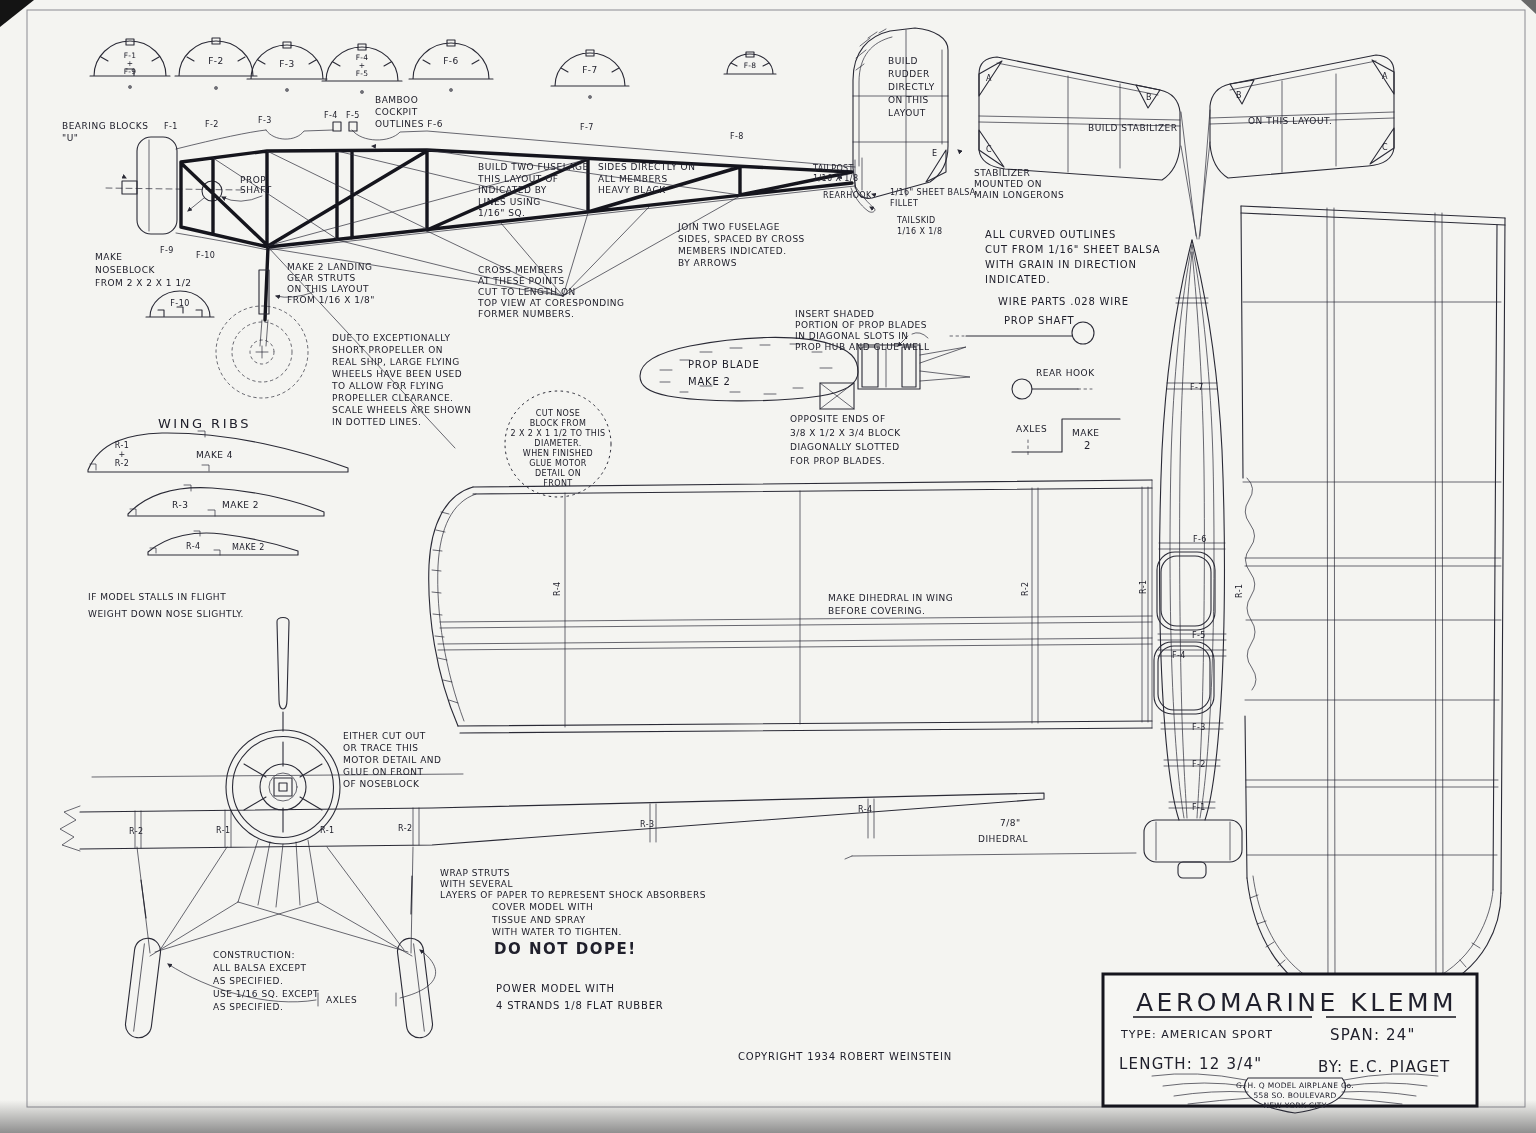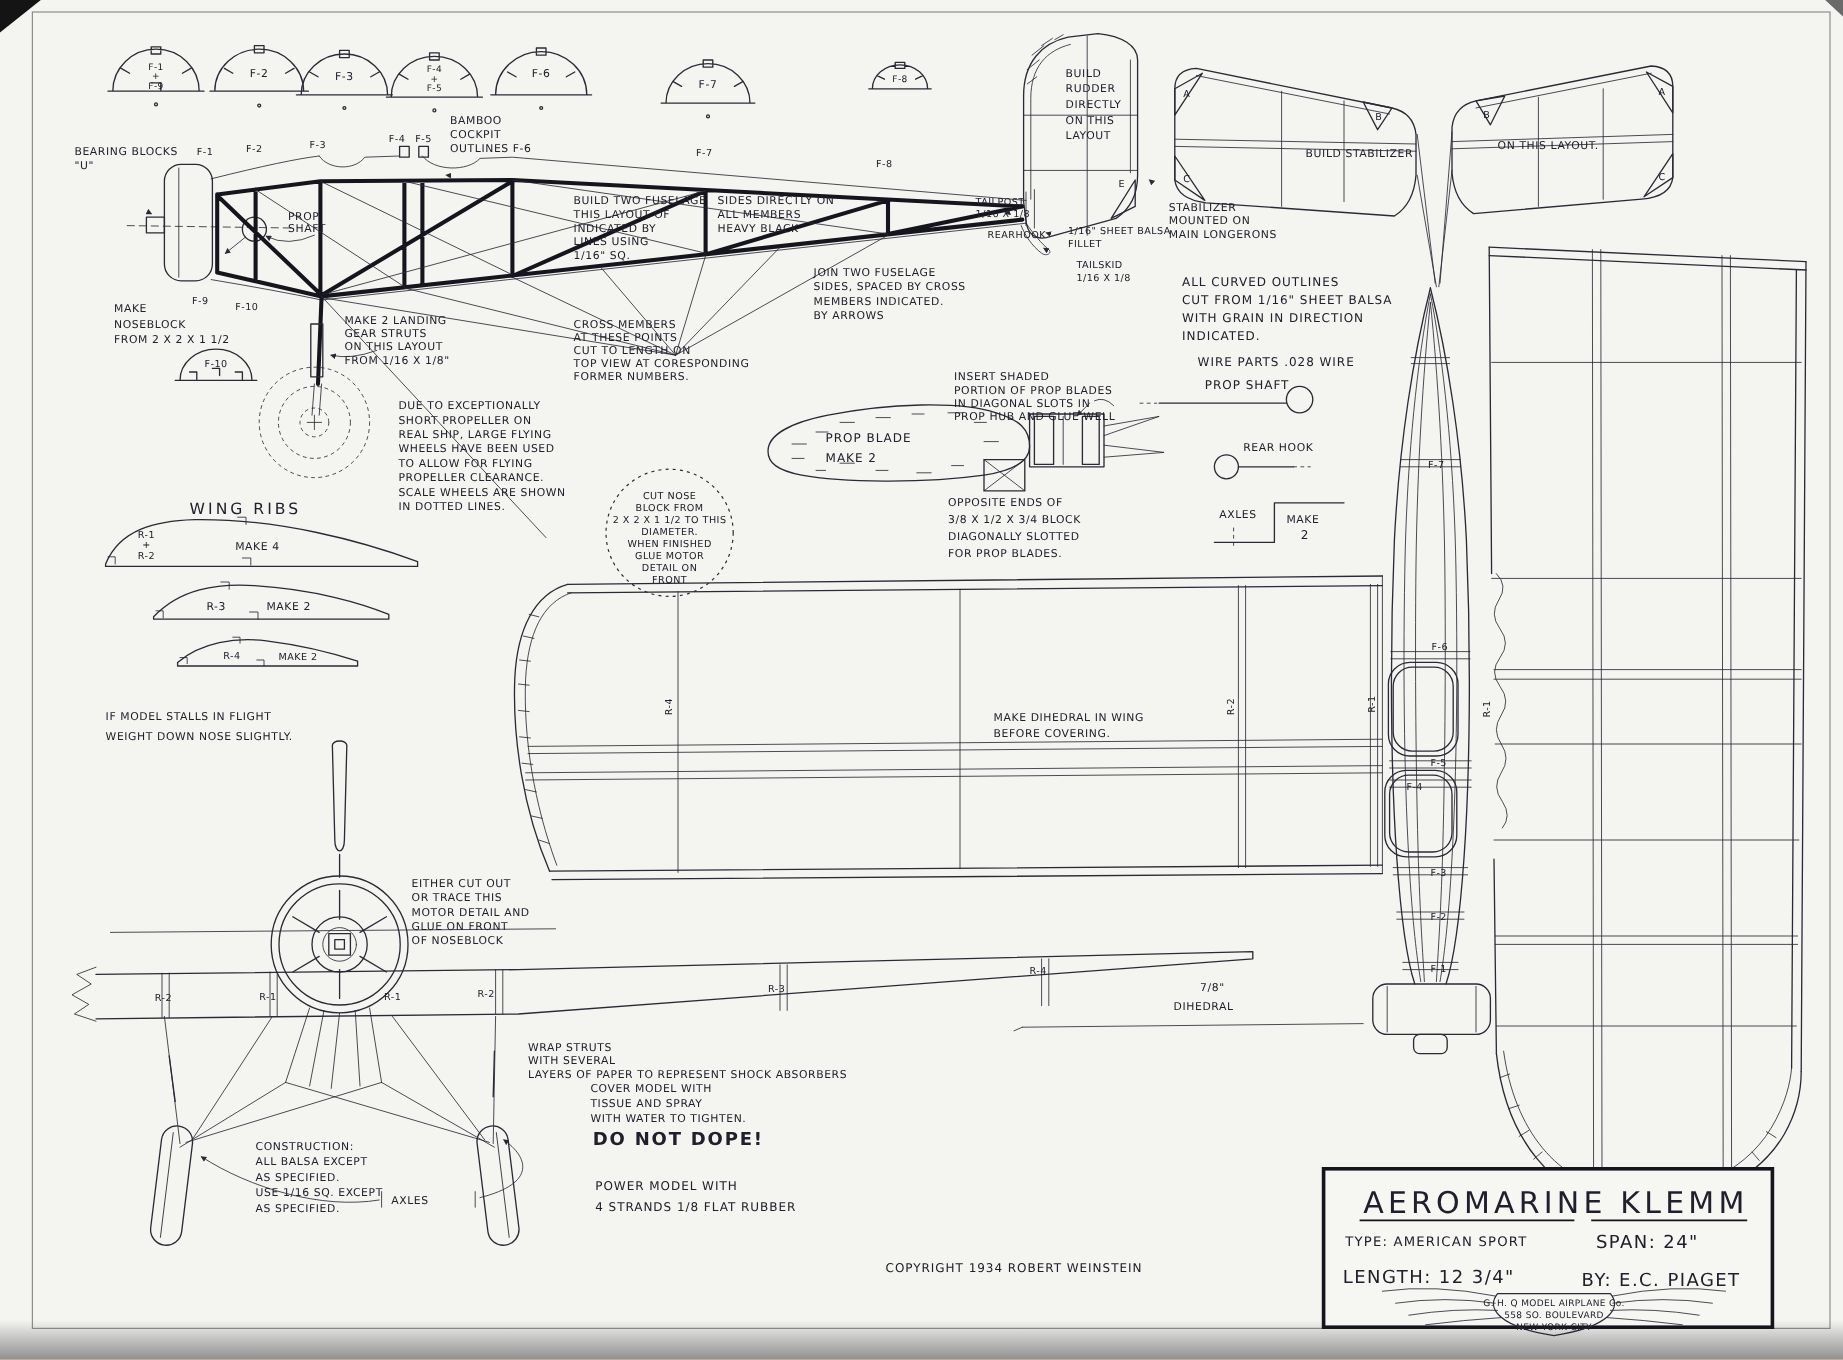--- a/index.html
+++ b/index.html
@@ -1,16 +1,16 @@
 <!DOCTYPE html>
 <html><head>
 <meta charset="utf-8">
 <style>
   html,body{margin:0;padding:0;background:#9f9f9f;}
-  .stage{position:relative;width:1536px;height:1133px;background:#fdba74;overflow:hidden;
+  .stage{position:relative;width:1536px;height:1133px;background:#0ea5e9;overflow:hidden;
          font-family:"DejaVu Sans",sans-serif;}
   svg{display:block}
   .ink path,.ink line,.ink circle,.ink rect,.ink polyline{stroke:#2a2a36;fill:none;stroke-width:1.1;
         stroke-linecap:round;stroke-linejoin:round;}
   .thin path,.thin line,.thin circle,.thin rect,path.thin,line.thin,circle.thin{stroke-width:0.7;}
   .heavy path,path.heavy,line.heavy{stroke:#15151d;stroke-width:3.4;}
   .rim{stroke:#15151d;stroke-width:4.2;fill:none;}
   .blk{fill:#15151d;stroke:none;}
   .dash{stroke-dasharray:6 4;}
   .dot{stroke-dasharray:2.5 3.5;}

